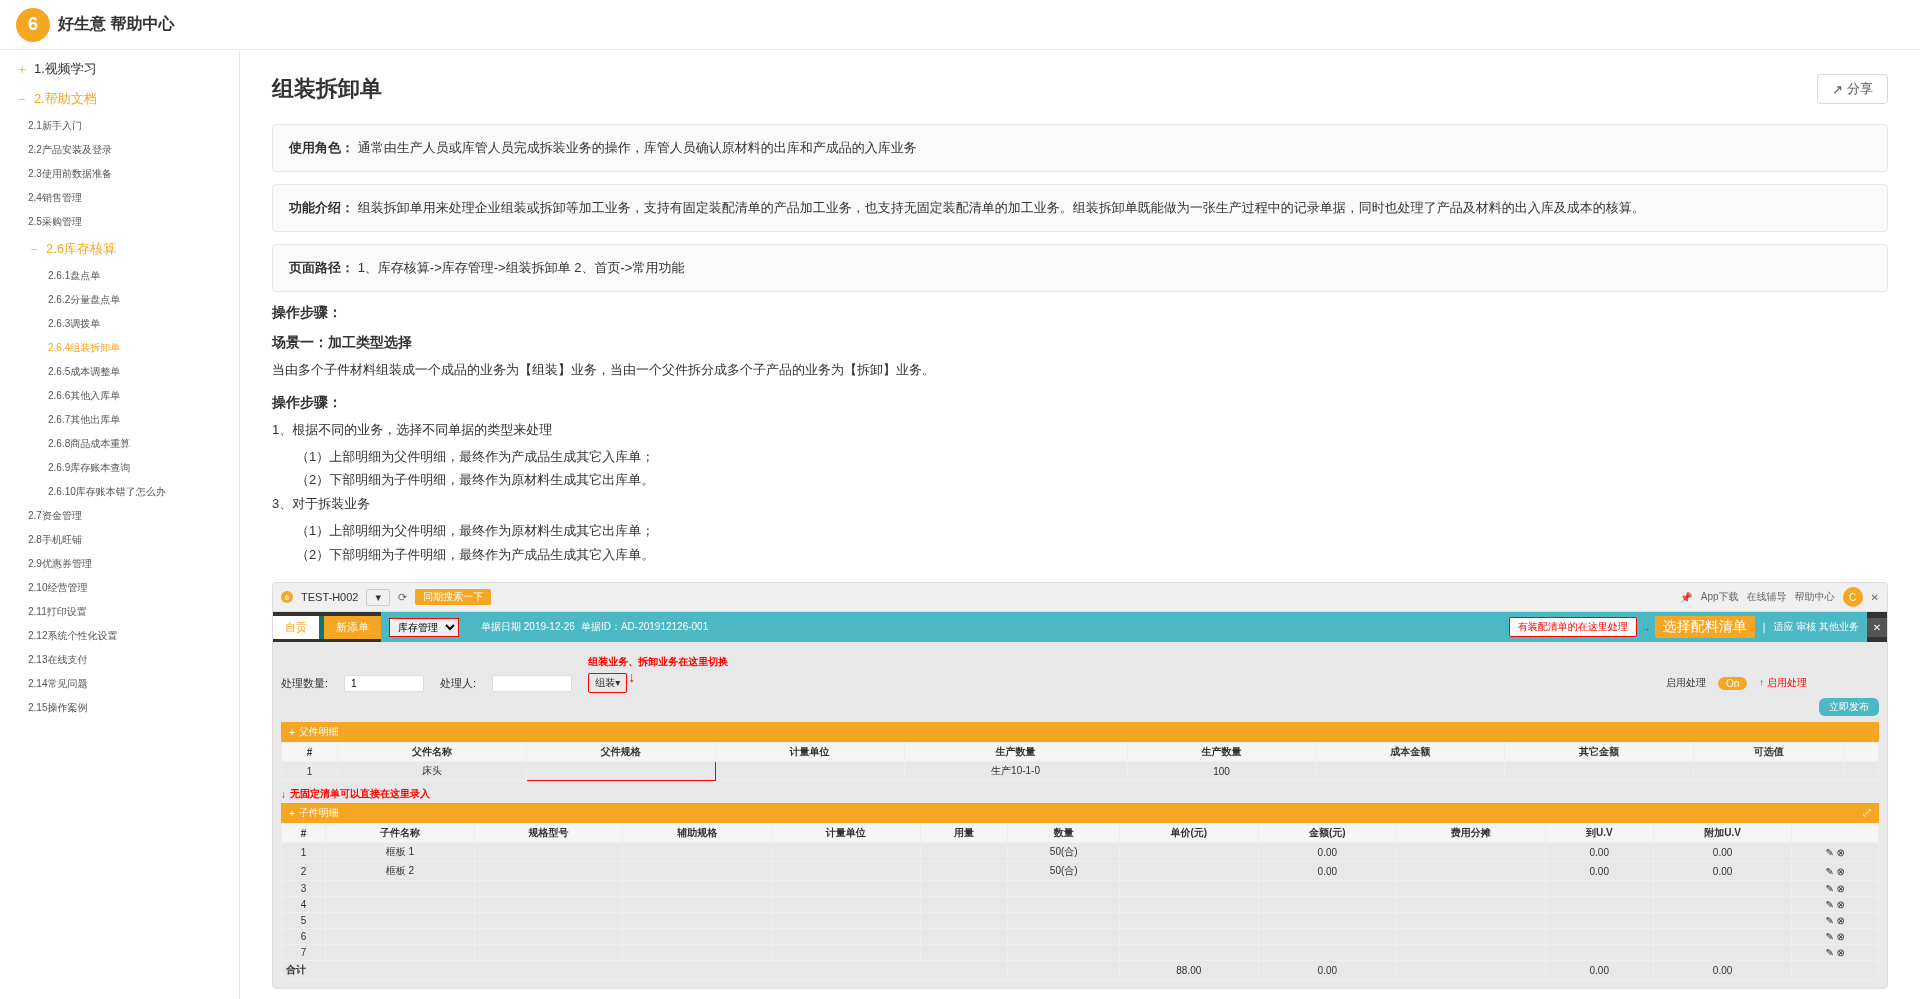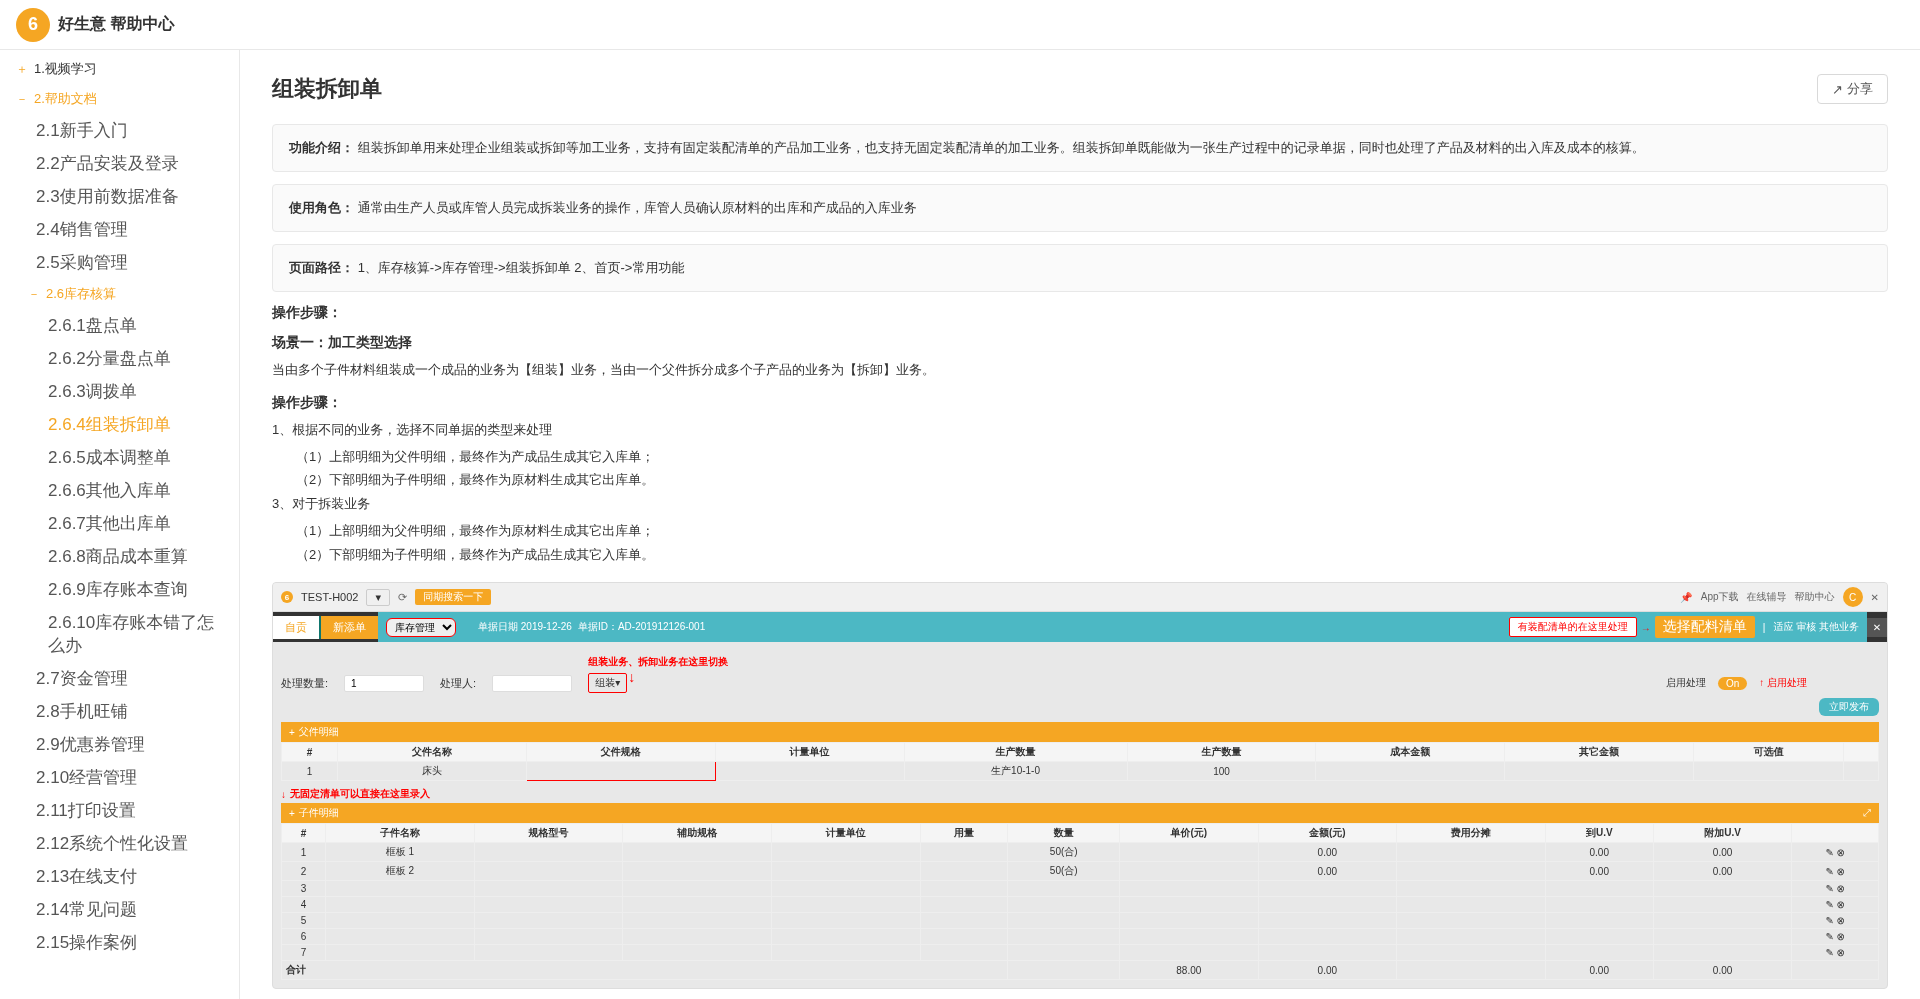--- a/index.html
+++ b/index.html
@@ -90,23 +90,23 @@
       font-size: 13px;
       color: #333;
       display: flex;
       align-items: center;
       gap: 6px;
     }
     .nav-item.active { color: #f5a623; }
     .nav-item .plus-icon { color: #f5a623; font-size: 12px; }
     .nav-item .minus-icon { color: #f5a623; font-size: 12px; }
     .nav-sub-item {
-      padding: 5px 16px 5px 36px;
+      padding: 5px 16px 5px 28px;
       cursor: pointer;
-      font-size: 17px;
+      font-size: 10px;
       color: #555;
     }
     .nav-sub-item.active { color: #f5a623; }
 
     
     .content-area {
       flex: 1;
       overflow-y: auto;
       background: #fff;
       padding: 24px 32px;
@@ -214,21 +214,21 @@
     .app-table th {
       background: #f5f5f5;
     }
     .highlighted-cell {
       border: 1px solid red !important;
     }
     .select-dropdown {
       border: 1px solid #ddd;
       padding: 2px 4px;
       font-size: 10px;
-      border-radius: 6px;
+      border-radius: 0;
     }
     .select-dropdown.highlighted {
       border: 1px solid red;
     }
     .app-section-header {
       background: #f5a623;
       color: #fff;
       padding: 3px 8px;
       font-size: 10px;
       display: flex;
@@ -295,27 +295,27 @@
   </div>
 
   <div class="content-area">
     <h1 class="page-title">组装拆卸单</h1>
     <button class="share-btn">
       <span>↗</span>
       <span>分享</span>
     </button>
 
     <div class="info-block">
+      <span style="font-weight:bold;">使用角色：</span>
+      <span>通常由生产人员或库管人员完成拆装业务的操作，库管人员确认原材料的出库和产成品的入库业务</span>
+    </div>
+
+    <div class="info-block">
       <span style="font-weight:bold;">功能介绍：</span>
       <span>组装拆卸单用来处理企业组装或拆卸等加工业务，支持有固定装配清单的产品加工业务，也支持无固定装配清单的加工业务。组装拆卸单既能做为一张生产过程中的记录单据，同时也处理了产品及材料的出入库及成本的核算。</span>
-    </div>
-
-    <div class="info-block">
-      <span style="font-weight:bold;">使用角色：</span>
-      <span>通常由生产人员或库管人员完成拆装业务的操作，库管人员确认原材料的出库和产成品的入库业务</span>
     </div>
 
     <div class="info-block">
       <span style="font-weight:bold;">页面路径：</span>
       <span>1、库存核算-&gt;库存管理-&gt;组装拆卸单 2、首页-&gt;常用功能</span>
     </div>
 
     <div class="step-block">
       <div class="section-title">操作步骤：</div>
       <div class="step-title">场景一：加工类型选择</div>
@@ -344,21 +344,21 @@
           <span>📌</span>
           <span>App下载</span>
           <span>在线辅导</span>
           <span>帮助中心</span>
           <span style="width:20px;height:20px;background:#f5a623;border-radius:50%;display:inline-flex;align-items:center;justify-content:center;color:#fff;font-size:10px;">C</span>
           <span>✕</span>
         </div>
       </div>
 
       <div style="display:flex;background:#333;align-items:center;">
-        <div style="background:#fff;padding:4px 12px;font-size:11px;color:#f5a623;border-right:2px solid #0f766e;">自贡</div>
+        <div style="background:#fff;padding:4px 12px;font-size:11px;color:#f5a623;border-right:5px solid #0f766e;">自贡</div>
         <div style="background:#f5a623;padding:4px 12px;font-size:11px;color:#fff;">新添单</div>
         <div style="flex:1;background:#4cb8c4;padding:4px 8px;font-size:11px;color:#fff;display:flex;align-items:center;gap:6px;">
           <select class="select-dropdown highlighted" style="font-size:10px;">
             <option>库存管理</option>
           </select>
           <span style="font-size:10px;color:#fff;margin-left:16px;">单据日期 2019-12-26</span>
           <span style="font-size:10px;color:#fff;">单据ID：AD-201912126-001</span>
           <div style="position:relative;margin-left:auto;display:flex;align-items:center;gap:4px;">
             <div style="background:#fff;border:1px solid red;padding:2px 8px;font-size:10px;color:red;border-radius:2px;">有装配清单的在这里处理</div>
             <span style="color:red;font-size:10px;">→</span>

